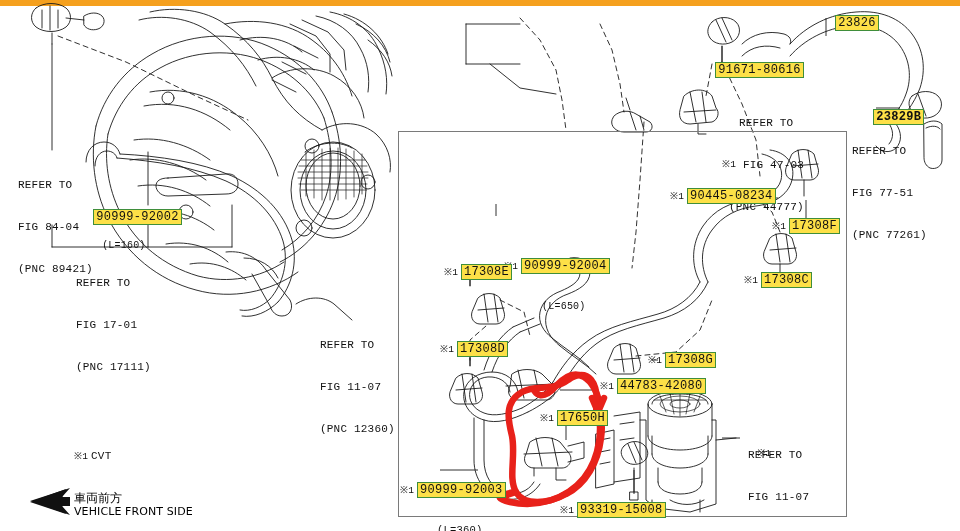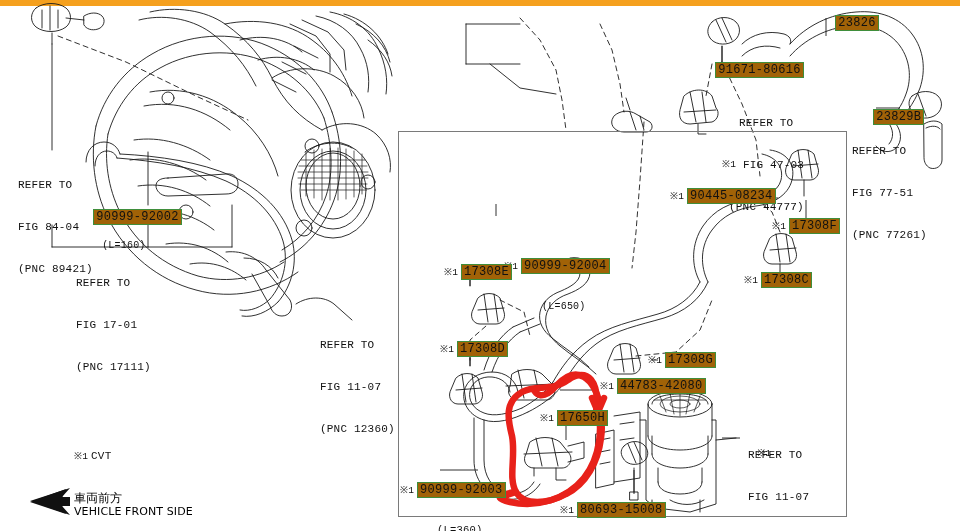--- a/index.html
+++ b/index.html
@@ -10,21 +10,21 @@
   .topbar{position:absolute;left:0;top:0;width:960px;height:6px;background:#f5a01e;}
 
   
   .inner-box{position:absolute;border:1px solid #7a7a7a;background:transparent;}
 
   
   svg.layer{position:absolute;left:0;top:0;width:960px;height:531px;overflow:visible;}
 
   
   .lbl{position:absolute;white-space:pre;color:#111;font-size:11px;line-height:13px;letter-spacing:.2px;}
-  .pn{display:inline-block;background:#a16207;border:1px solid #3f8e3b;padding:0 2px;color:#111;font-size:12px;line-height:14px;letter-spacing:.3px;}
+  .pn{display:inline-block;background:#fde047;border:1px solid #3f8e3b;padding:0 2px;color:#111;font-size:12px;line-height:14px;letter-spacing:.3px;}
   .note{font-size:11px;line-height:14px;}
   .mark{font-size:9.5px;vertical-align:1px;}
   .row{display:flex;align-items:center;gap:3px;}
   .jp{font-family:"DejaVu Sans","Liberation Sans",sans-serif;font-size:12px;line-height:14px;}
   .en{font-family:"DejaVu Sans","Liberation Sans",sans-serif;font-size:11px;line-height:13px;letter-spacing:.1px;}
   .ctr{text-align:center;}
 </style>
 </head>
 <body>
 
@@ -363,21 +363,21 @@
   <div class="lbl note" style="left:722px;top:88px;">
     <div style="margin-left:17px;">REFER TO</div>
     <div><span class="mark">※1</span> <span>FIG 47-03</span></div>
     <div style="margin-left:7px;">(PNC 44777)</div>
   </div>
 
   <div class="lbl" style="left:808px;top:2px;">
     <span class="pn">23826</span>
   </div>
 
-  <div class="lbl" style="left:846px;top:96px;">
+  <div class="lbl" style="left:846px;top:96px;font-weight:bold;">
     <span class="pn">23829B</span>
   </div>
 
   <div class="lbl note" style="left:852px;top:116px;">
     <div>REFER TO</div>
     <div>FIG 77-51</div>
     <div>(PNC 77261)</div>
   </div>
 
   <div class="lbl row" style="left:670px;top:188px;">
@@ -446,21 +446,21 @@
   <div class="lbl" style="left:400px;top:456px;">
     <div class="row">
       <span class="mark">※1</span>
       <span class="pn">90999-92003</span>
     </div>
     <div class="ctr" style="font-size:10.5px;margin-left:14px;">(L=360)</div>
   </div>
 
   <div class="lbl row" style="left:560px;top:502px;">
     <span class="mark">※1</span>
-    <span class="pn">80693-15008</span>
+    <span class="pn">93319-15008</span>
   </div>
 
   <div class="lbl row" style="left:74px;top:450px;">
     <span class="mark">※1</span>
     <span>CVT</span>
   </div>
 
   <div style="position:absolute;left:74px;top:491px;">
     <div class="jp">車両前方</div>
     <div class="en">VEHICLE FRONT SIDE</div>

